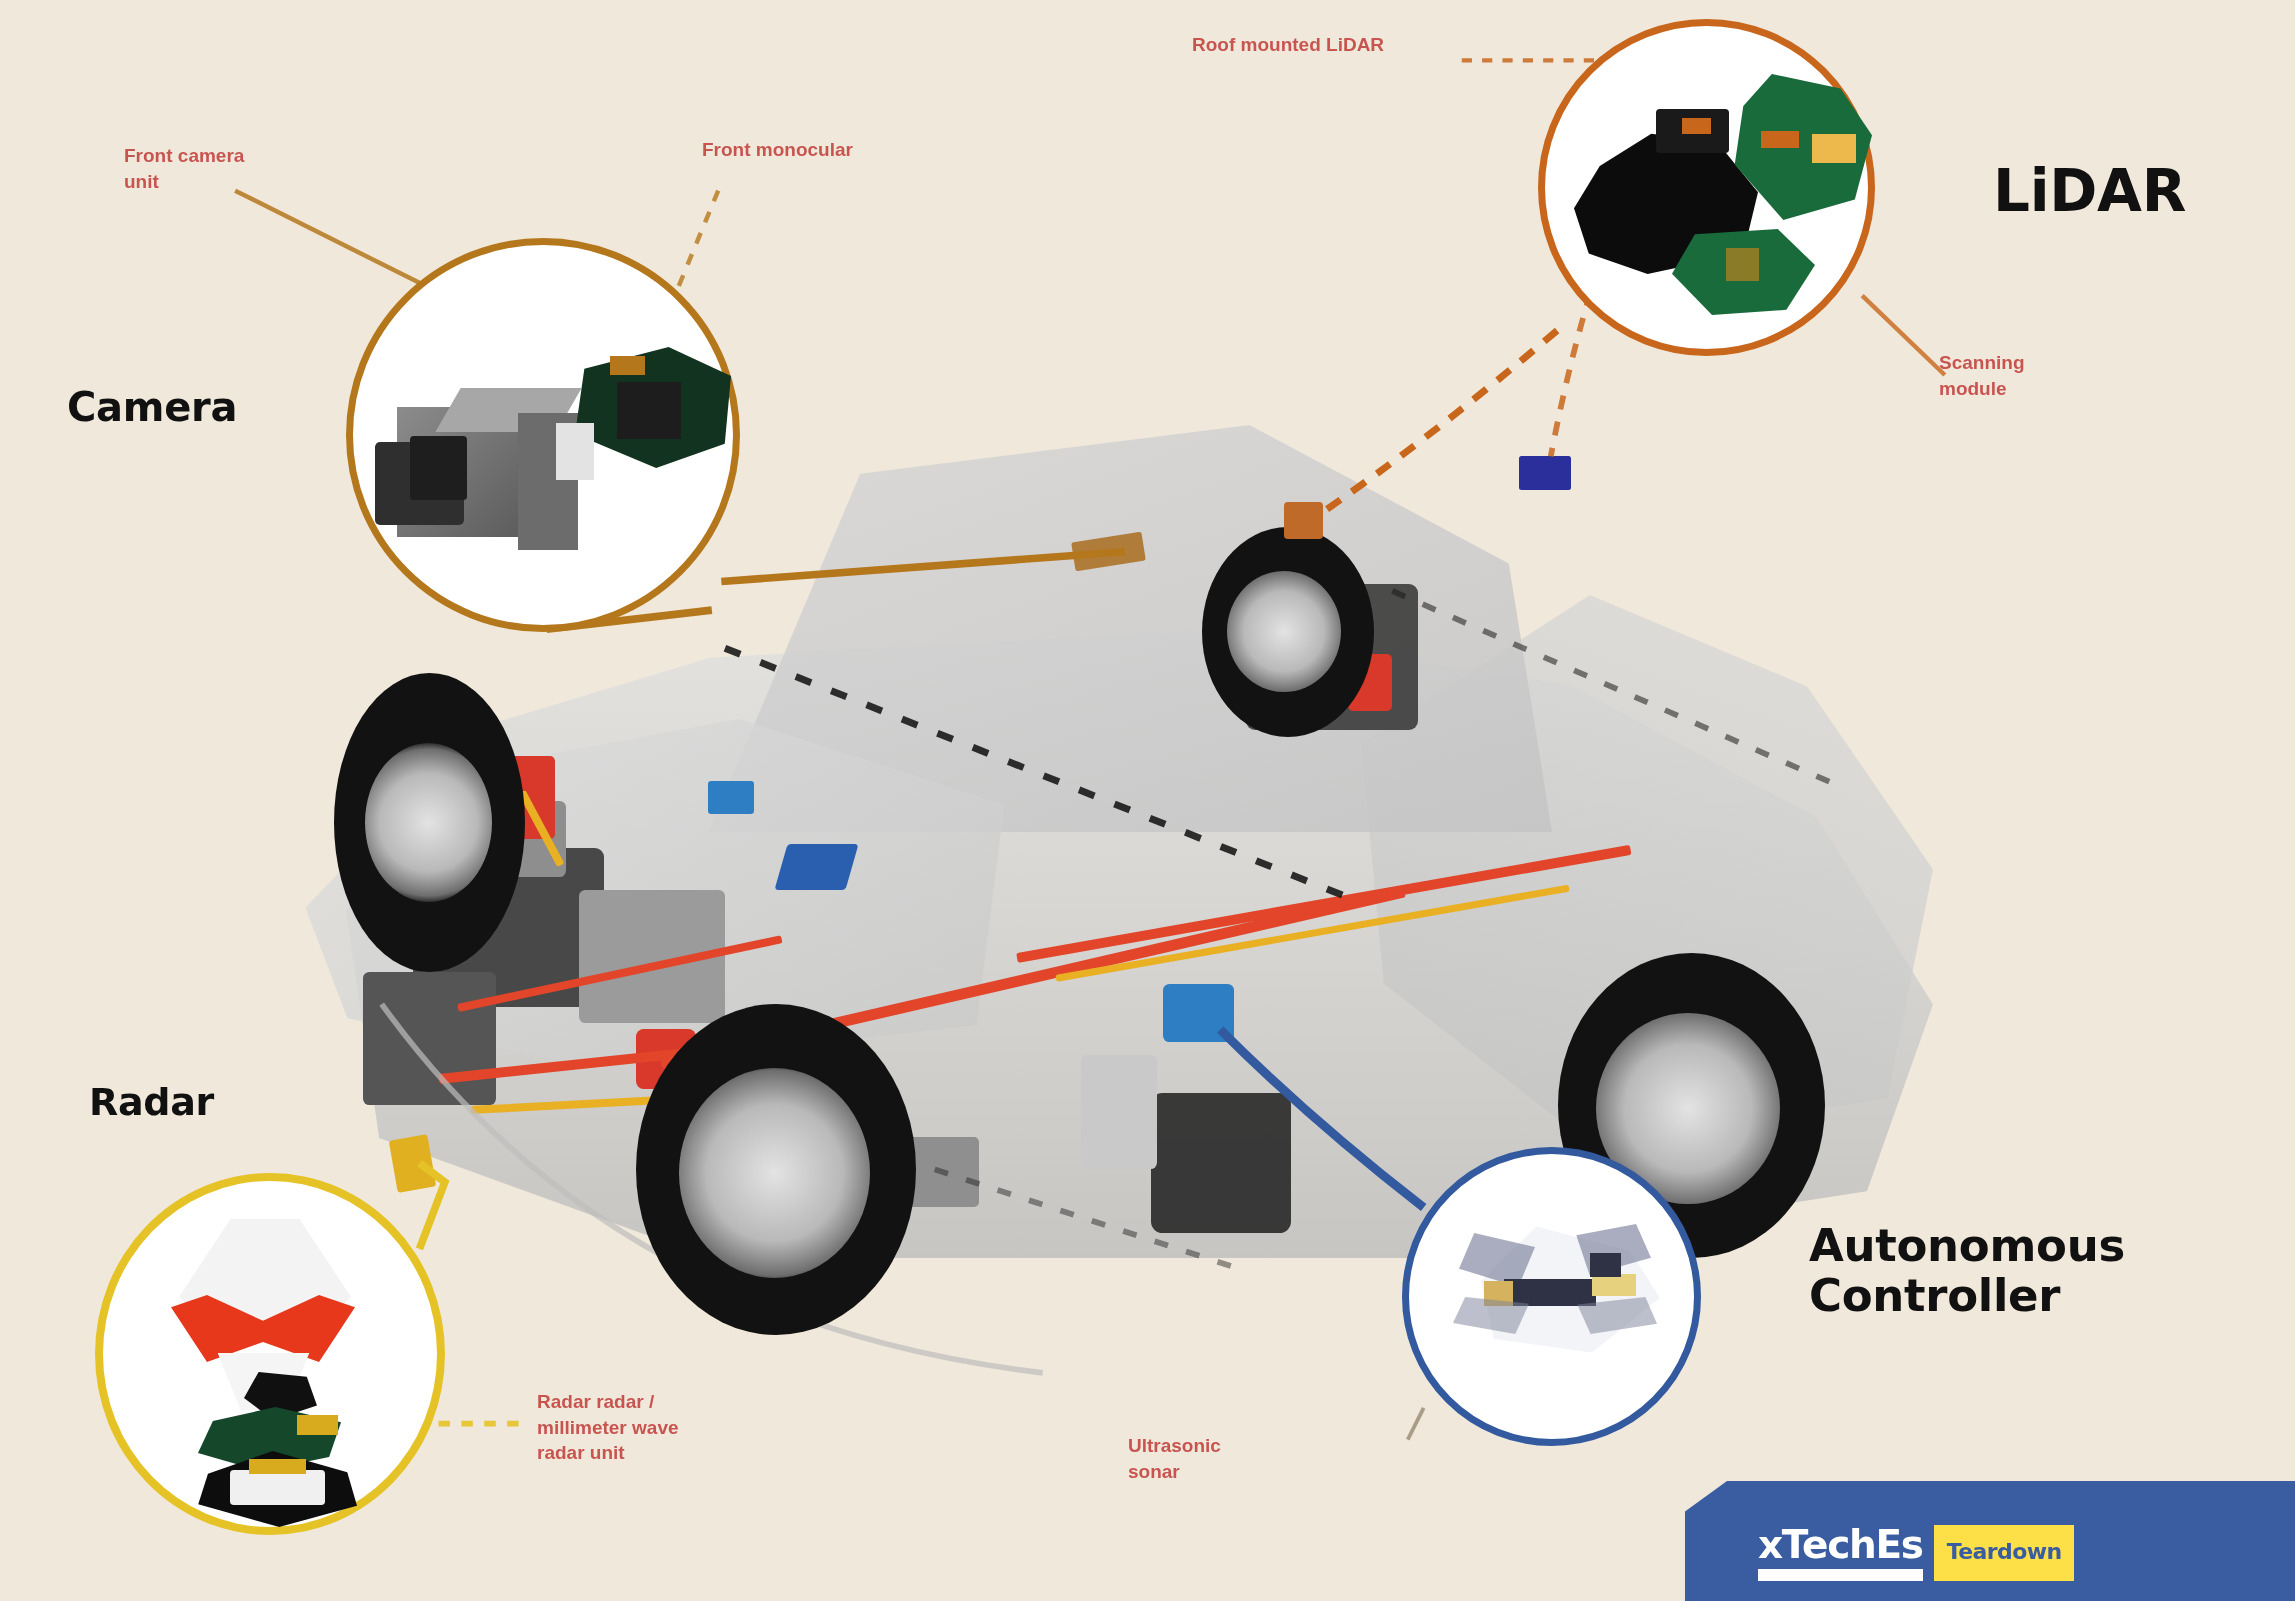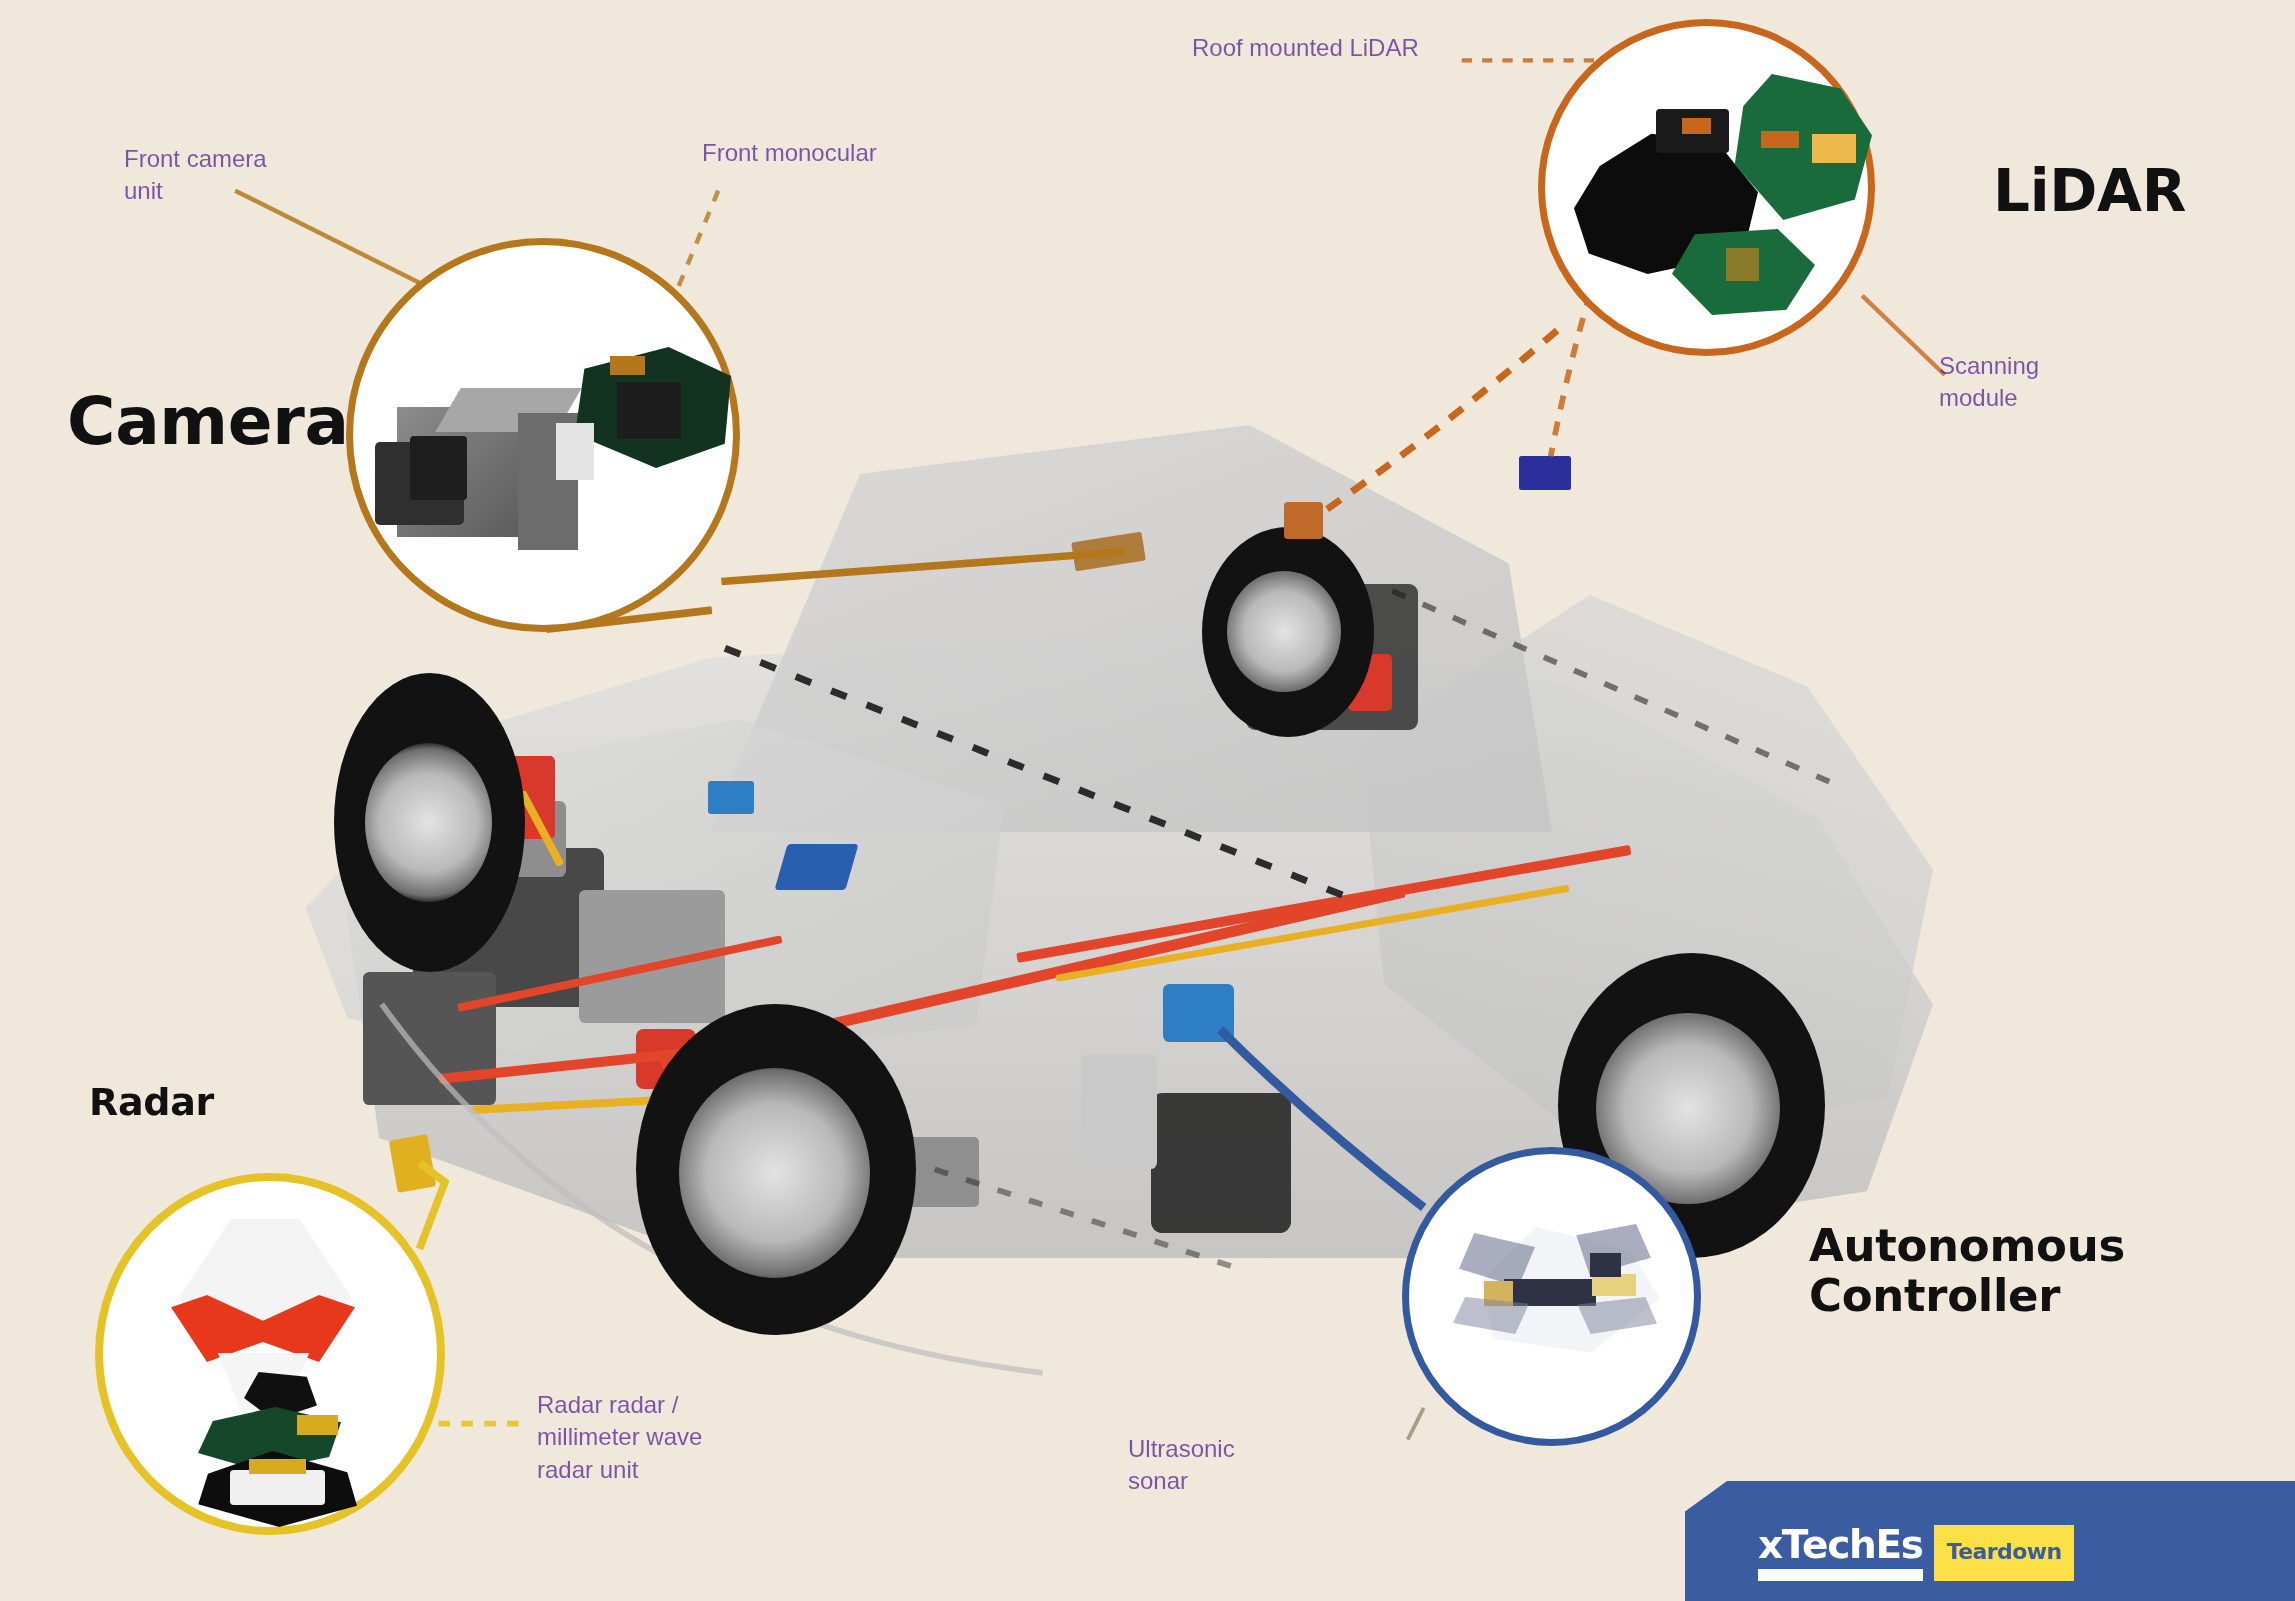--- a/index.html
+++ b/index.html
@@ -18,29 +18,29 @@
   .callout.lidar{left:1538px;top:19px;width:337px;height:337px;border:7.6px solid #c8661c;}
   .callout.radar{left:95px;top:1173px;width:350px;height:362px;border:8.3px solid #e5c326;}
   .callout.controller{left:1402px;top:1147px;width:299px;height:299px;border:7px solid #33599e;}
 
   
   .big-label{
     position:absolute;color:#111;font-weight:bold;
     letter-spacing:-0.3px;line-height:1.12;
     font-family:"DejaVu Sans",sans-serif;
   }
-  #label-camera{left:67px;top:385px;font-size:66px;}
+  #label-camera{left:67px;top:385px;font-size:40px;}
   #label-lidar{left:1961px;top:159px;font-size:58px;margin-left:32px;}
   #label-radar{left:89px;top:1081px;font-size:38px;}
   #label-controller{left:1809px;top:1221px;font-size:45px;}
 
   
   .ann{
-    position:absolute;color:#4c1d95;font-size:24px;line-height:1.35;
-    font-family:"Liberation Sans",sans-serif;font-weight:400;
+    position:absolute;color:#b91c1c;font-size:19px;line-height:1.35;
+    font-family:"Liberation Sans",sans-serif;font-weight:700;
     opacity:.72; filter:blur(0.6px);
     white-space:pre-line;
   }
   #ann-camera-front{left:124px;top:143px;width:331px;}
   #ann-front-mono{left:702px;top:137px;width:432px;}
   #ann-lidar-top{left:1192px;top:32px;width:407px;}
   #ann-lidar-right{left:1939px;top:350px;width:267px;}
   #ann-radar-front{left:537px;top:1389px;width:483px;}
   #ann-sonar{left:1128px;top:1433px;width:343px;}
 

